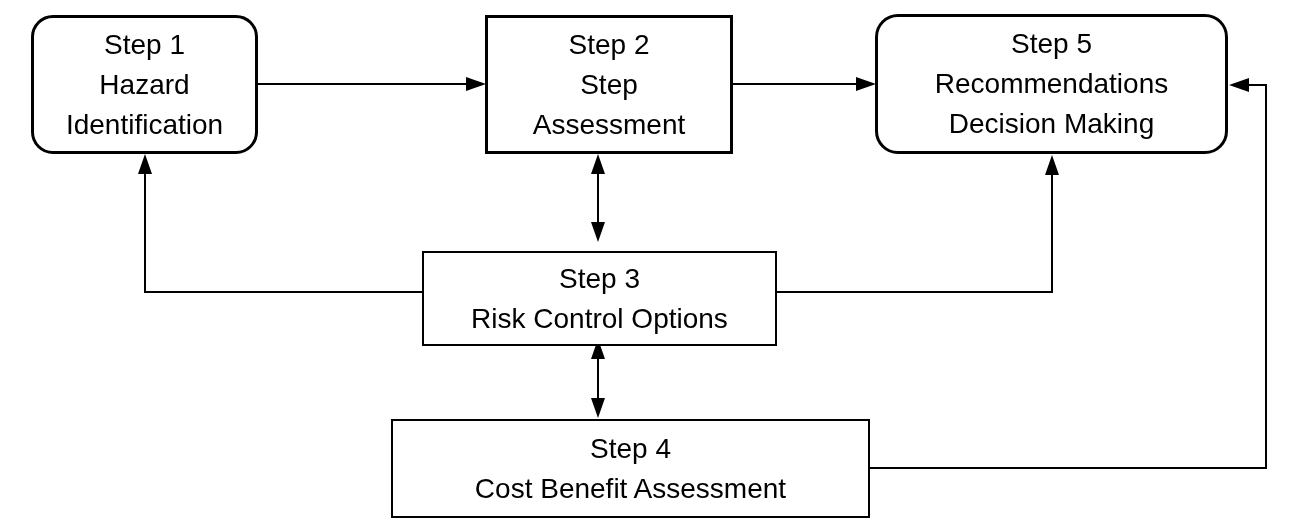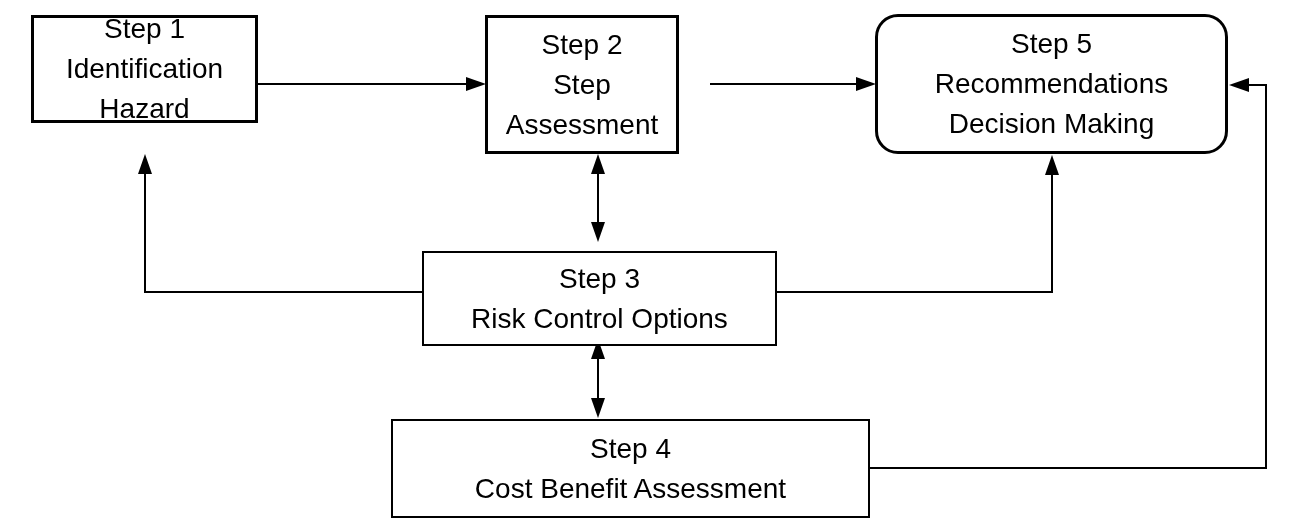--- a/index.html
+++ b/index.html
@@ -7,22 +7,22 @@
     position:relative;width:1307px;height:530px;background:#ffffff;
     font-family:"Liberation Sans","DejaVu Sans",sans-serif;color:#000;overflow:hidden;
   }
   .connector-layer{position:absolute;left:0;top:0;width:1307px;height:530px;}
   .box{
     position:absolute;background:#ffffff;border:3px solid #000;box-sizing:border-box;
     display:flex;flex-direction:column;justify-content:center;align-items:center;
     text-align:center;font-size:28px;line-height:40px;white-space:nowrap;
   }
   .box.thin{border-width:2px;}
-  #box-step1{left:31px;top:15px;width:227px;height:108px;}
-  #box-step2{left:485px;top:15px;width:194px;height:139px;}
+  #box-step1{left:31px;top:15px;width:227px;height:139px;border-radius:22px;}
+  #box-step2{left:485px;top:15px;width:248px;height:139px;}
   #box-step5{left:875px;top:14px;width:353px;height:140px;border-radius:23px;}
   #box-step3{left:422px;top:243px;width:355px;height:95px;margin-top:8px;}
   #box-step4{left:358px;top:419px;width:479px;height:99px;margin-left:33px;}
   .cline{stroke:#000;stroke-width:2;fill:none;}
   .ahead{fill:#000;stroke:none;}
 </style>
 </head>
 <body>
 
 <div class="canvas">
@@ -48,22 +48,22 @@
 
     <polyline class="cline" points="777,292 1052,292 1052,159"></polyline>
     <polygon class="ahead" points="1052,155 1045,175 1059,175"></polygon>
 
     <polyline class="cline" points="837,468 1266,468 1266,85 1234,85"></polyline>
     <polygon class="ahead" points="1229,85 1249,78 1249,92"></polygon>
   </svg>
 
   <div class="box" id="box-step1">
     <div>Step 1</div>
+    <div>Hazard</div>
     <div>Identification</div>
-    <div>Hazard</div>
   </div>
 
   <div class="box" id="box-step2">
     <div>Step 2</div>
     <div>Step</div>
     <div>Assessment</div>
   </div>
 
   <div class="box" id="box-step5">
     <div>Step 5</div>

